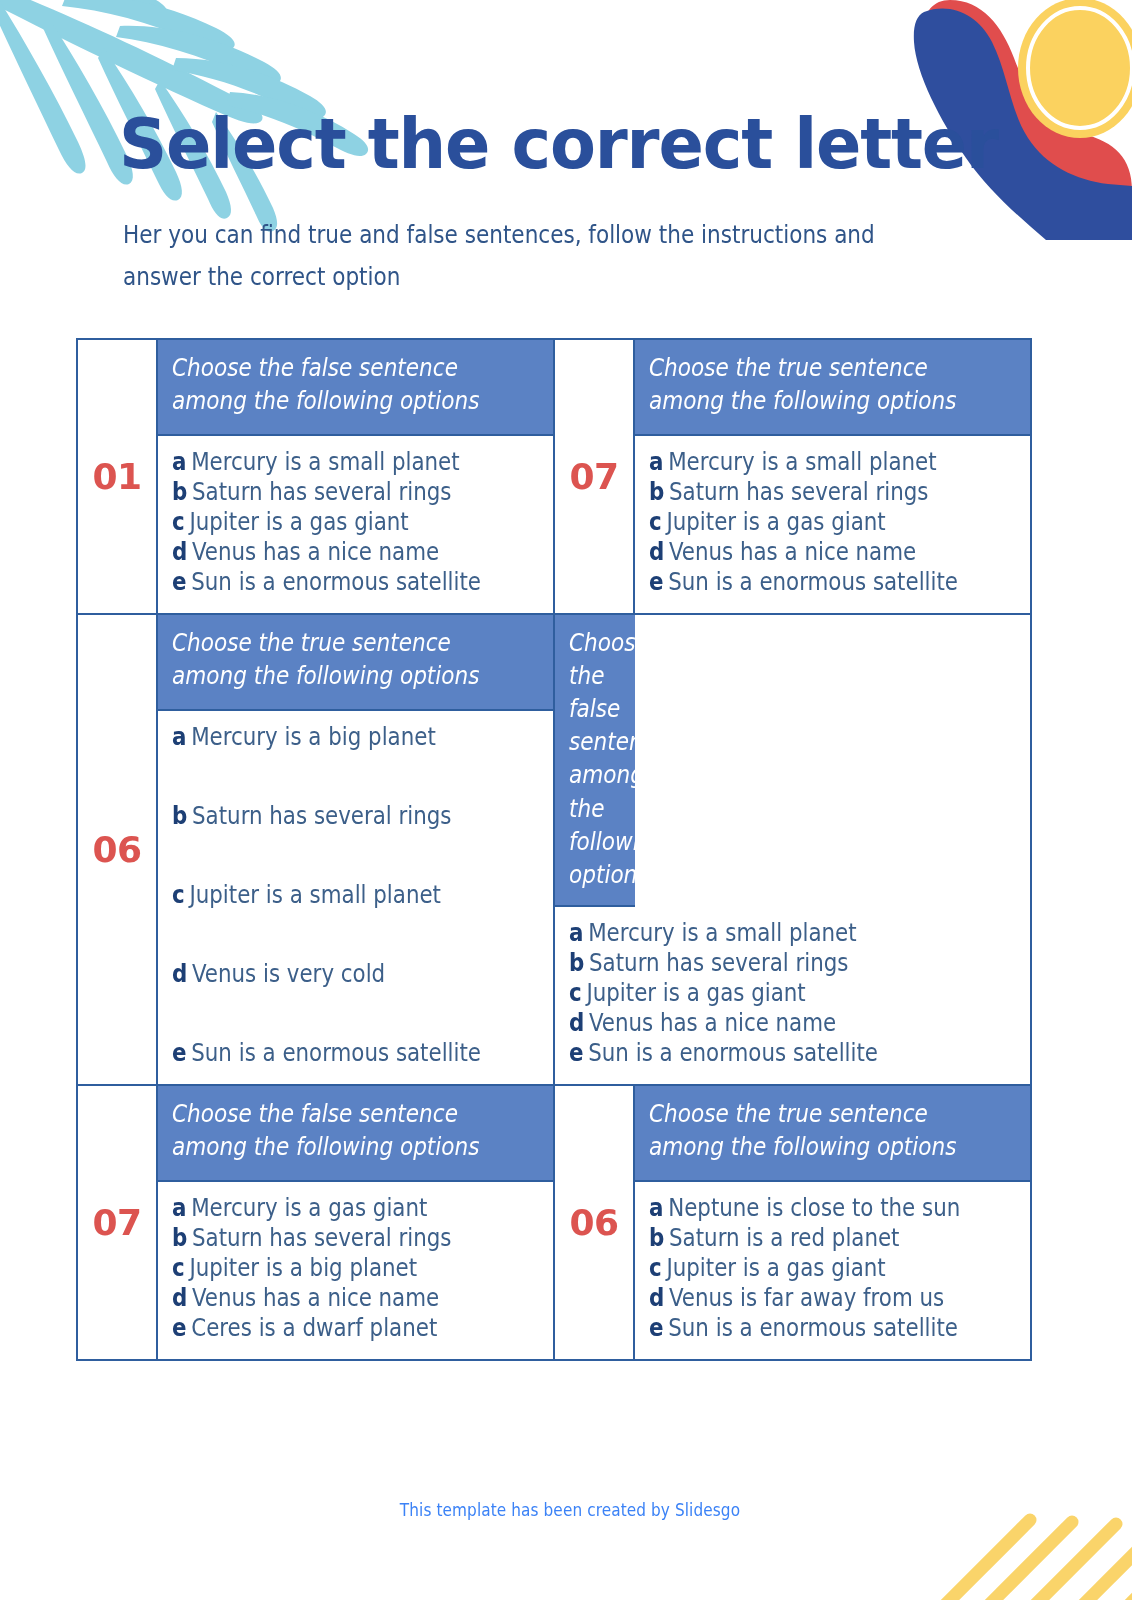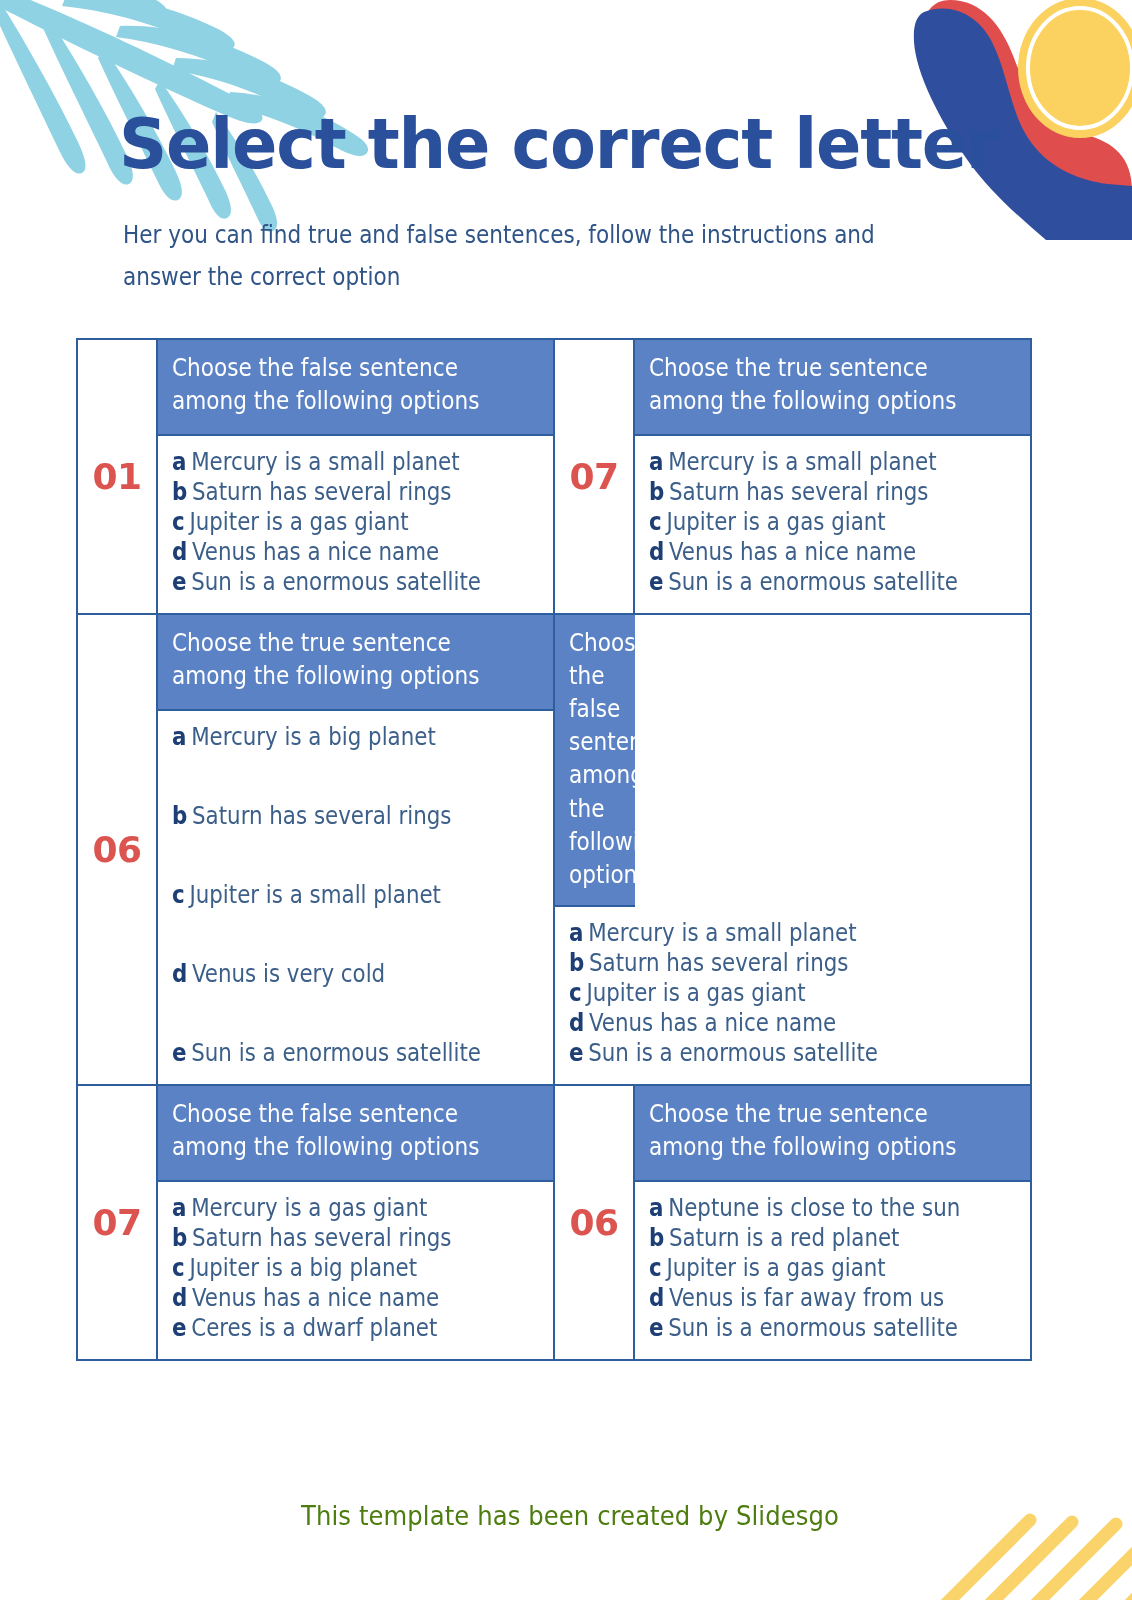--- a/index.html
+++ b/index.html
@@ -91,20 +91,21 @@
   .qprompt {
     background: #5b82c4;
     color: #ffffff;
     font-family: "DejaVu Sans Condensed", "Liberation Sans Narrow", "Liberation Sans", sans-serif;
     font-size: 24px;
     line-height: 1.38;
     padding: 12px 24px 13px 14px;
     box-sizing: border-box;
     min-height: 96px;
     border-bottom: 2.5px solid #2f5e9e;
+    font-style: italic;
   }
 
   .qoptions {
     flex: 1;
     padding: 11px 14px 16px 14px;
     box-sizing: border-box;
     display: flex;
     flex-direction: column;
     justify-content: space-between;
   }
@@ -125,22 +126,22 @@
   }
 
   
   #footer-credit {
     position: absolute;
     left: 0;
     right: 0;
     top: 1500px;
     text-align: center;
     font-family: "DejaVu Sans Condensed", "Liberation Sans Narrow", "Liberation Sans", sans-serif;
-    font-size: 27px;
-    color: #4d7c0f;
+    font-size: 17px;
+    color: #3b82f6;
     letter-spacing: 0.1px;
     padding-left: 8px;
   }
 </style>
 </head>
 <body>
 
 <svg class="deco" id="leaf-branch" viewBox="0 0 420 260">
   <g fill="#8ed2e3">
     <path d="M-10 -6 C 60 20, 150 60, 250 112 C 275 124, 285 132, 282 138 C 278 145, 262 141, 238 130 C 140 86, 52 42, -14 8 Z"></path>

